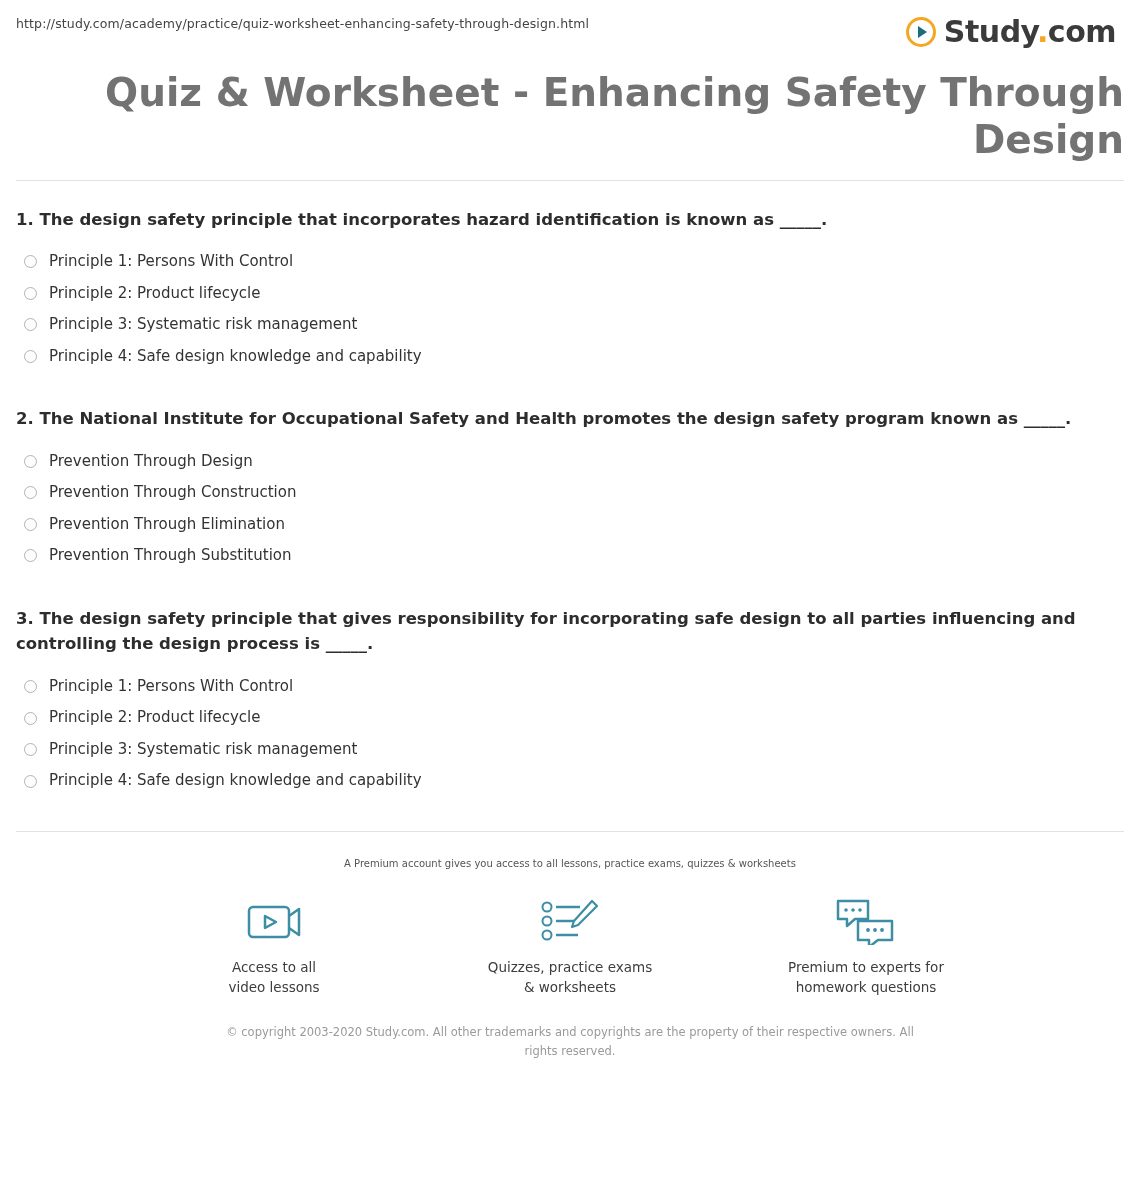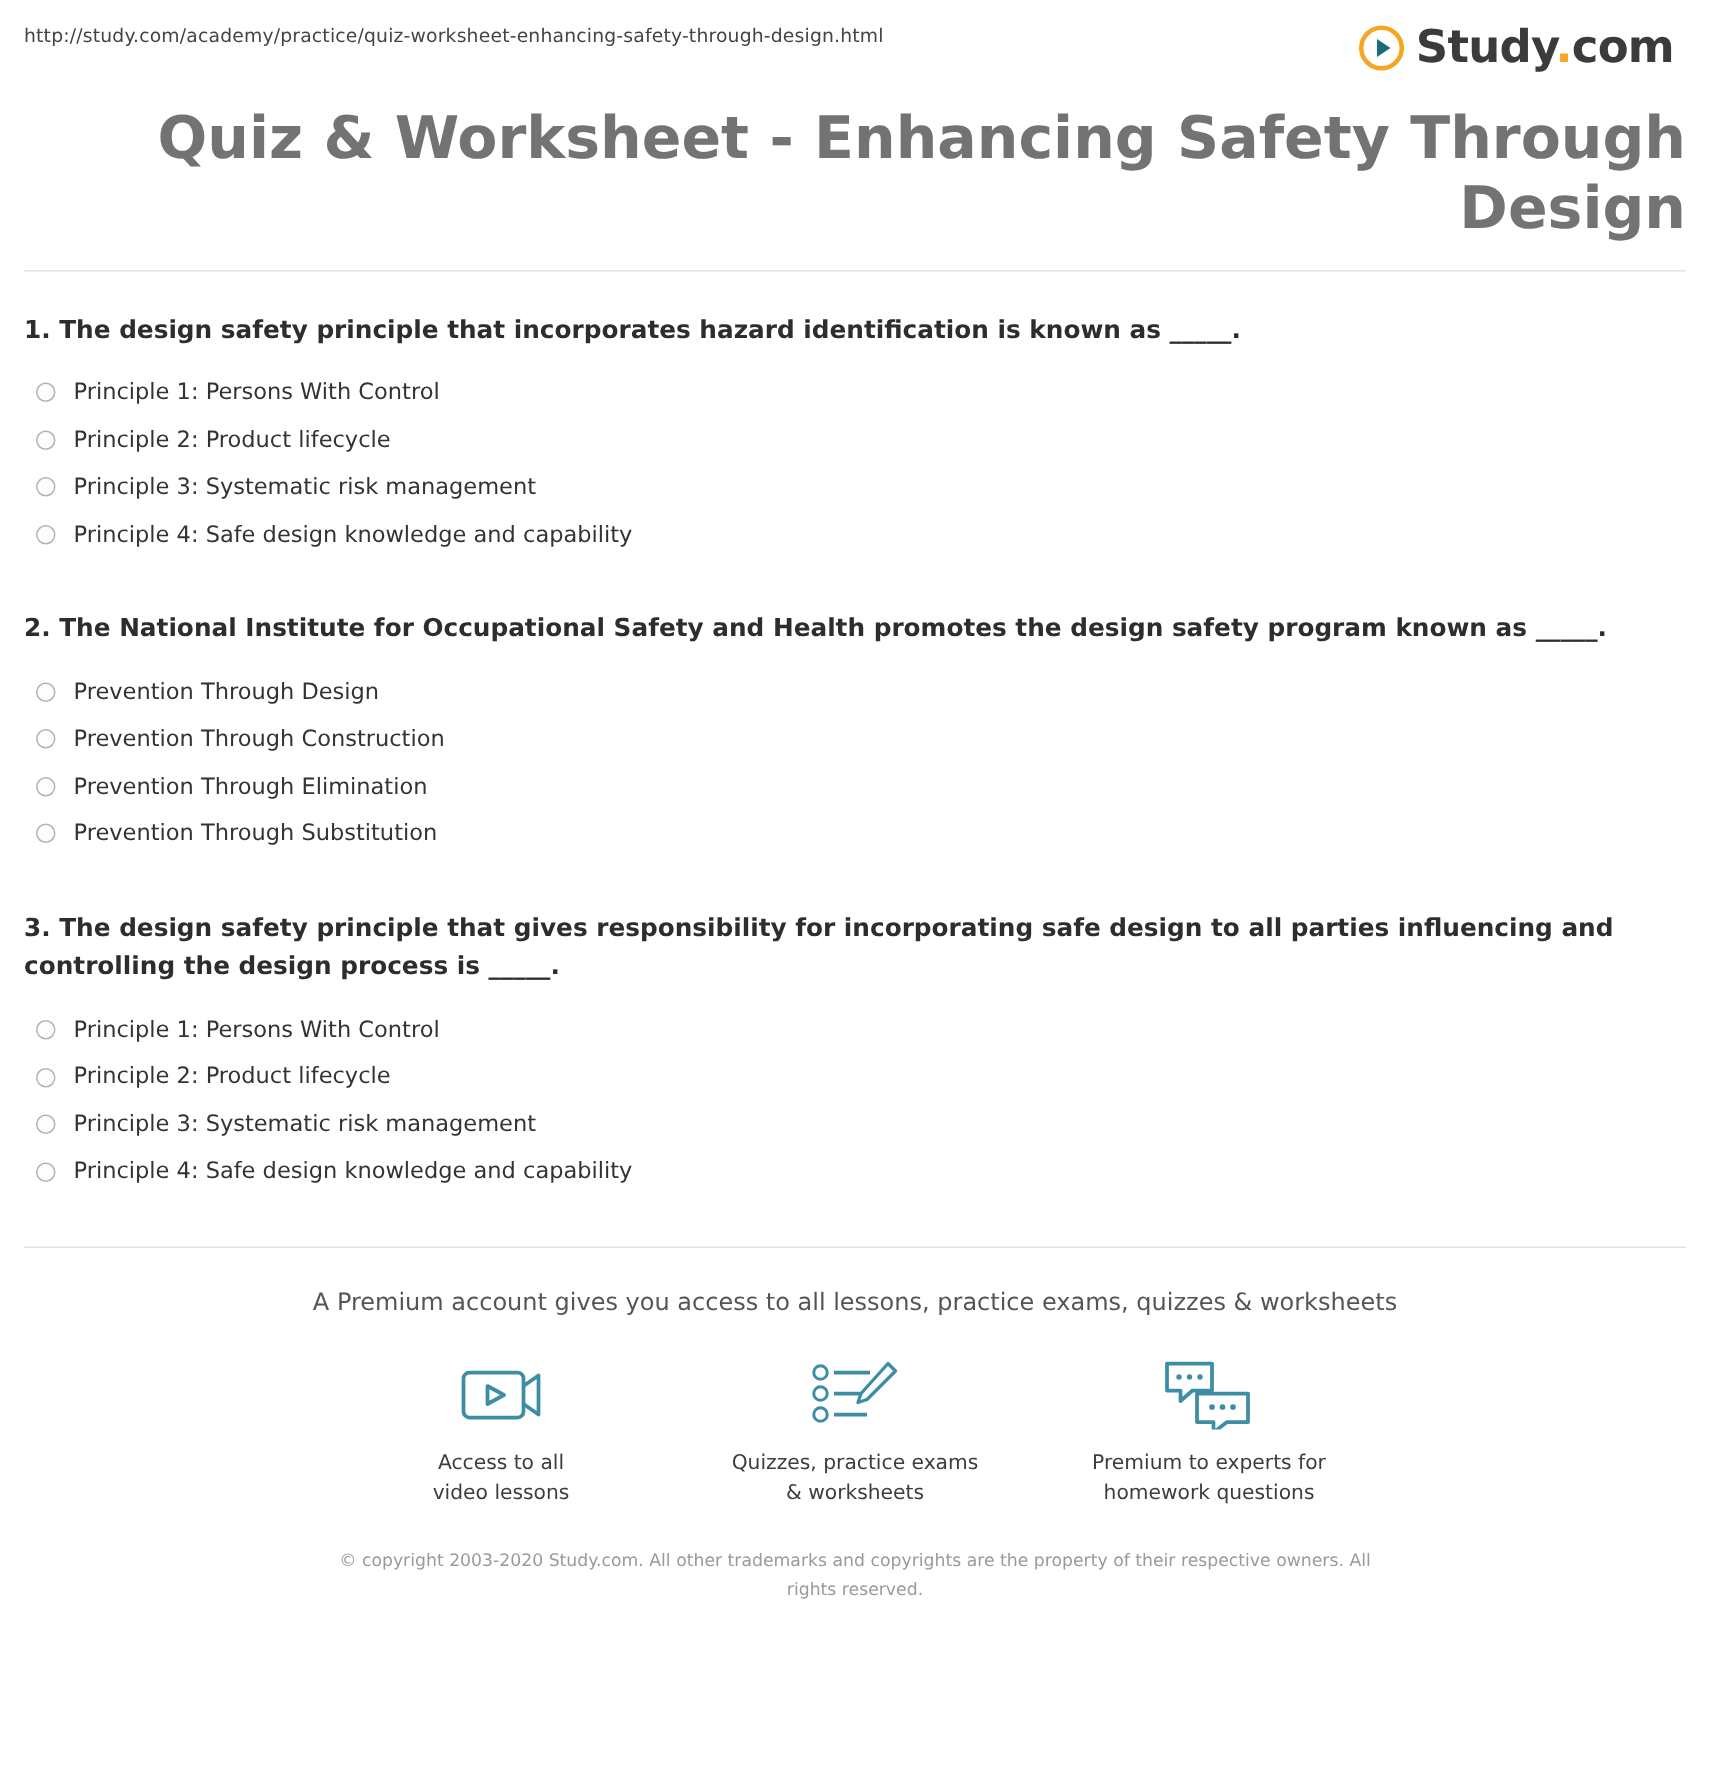--- a/index.html
+++ b/index.html
@@ -118,27 +118,27 @@
   }
   .promo { text-align: center; }
   .promo-title {
     color: #3d8da5;
     font-size: 19px;
     margin: 0 0 10px 0;
     font-weight: normal;
   }
   .promo-sub {
     color: #555;
-    font-size: 16px;
+    font-size: 10px;
     margin: 0 0 24px 0;
   }
   .features {
     display: flex;
     justify-content: center;
-    gap: 56px;
+    gap: 116px;
     margin-bottom: 26px;
   }
   .feature {
     width: 180px;
     text-align: center;
   }
   .feature-icon {
     height: 56px;
     display: flex;
     align-items: center;

